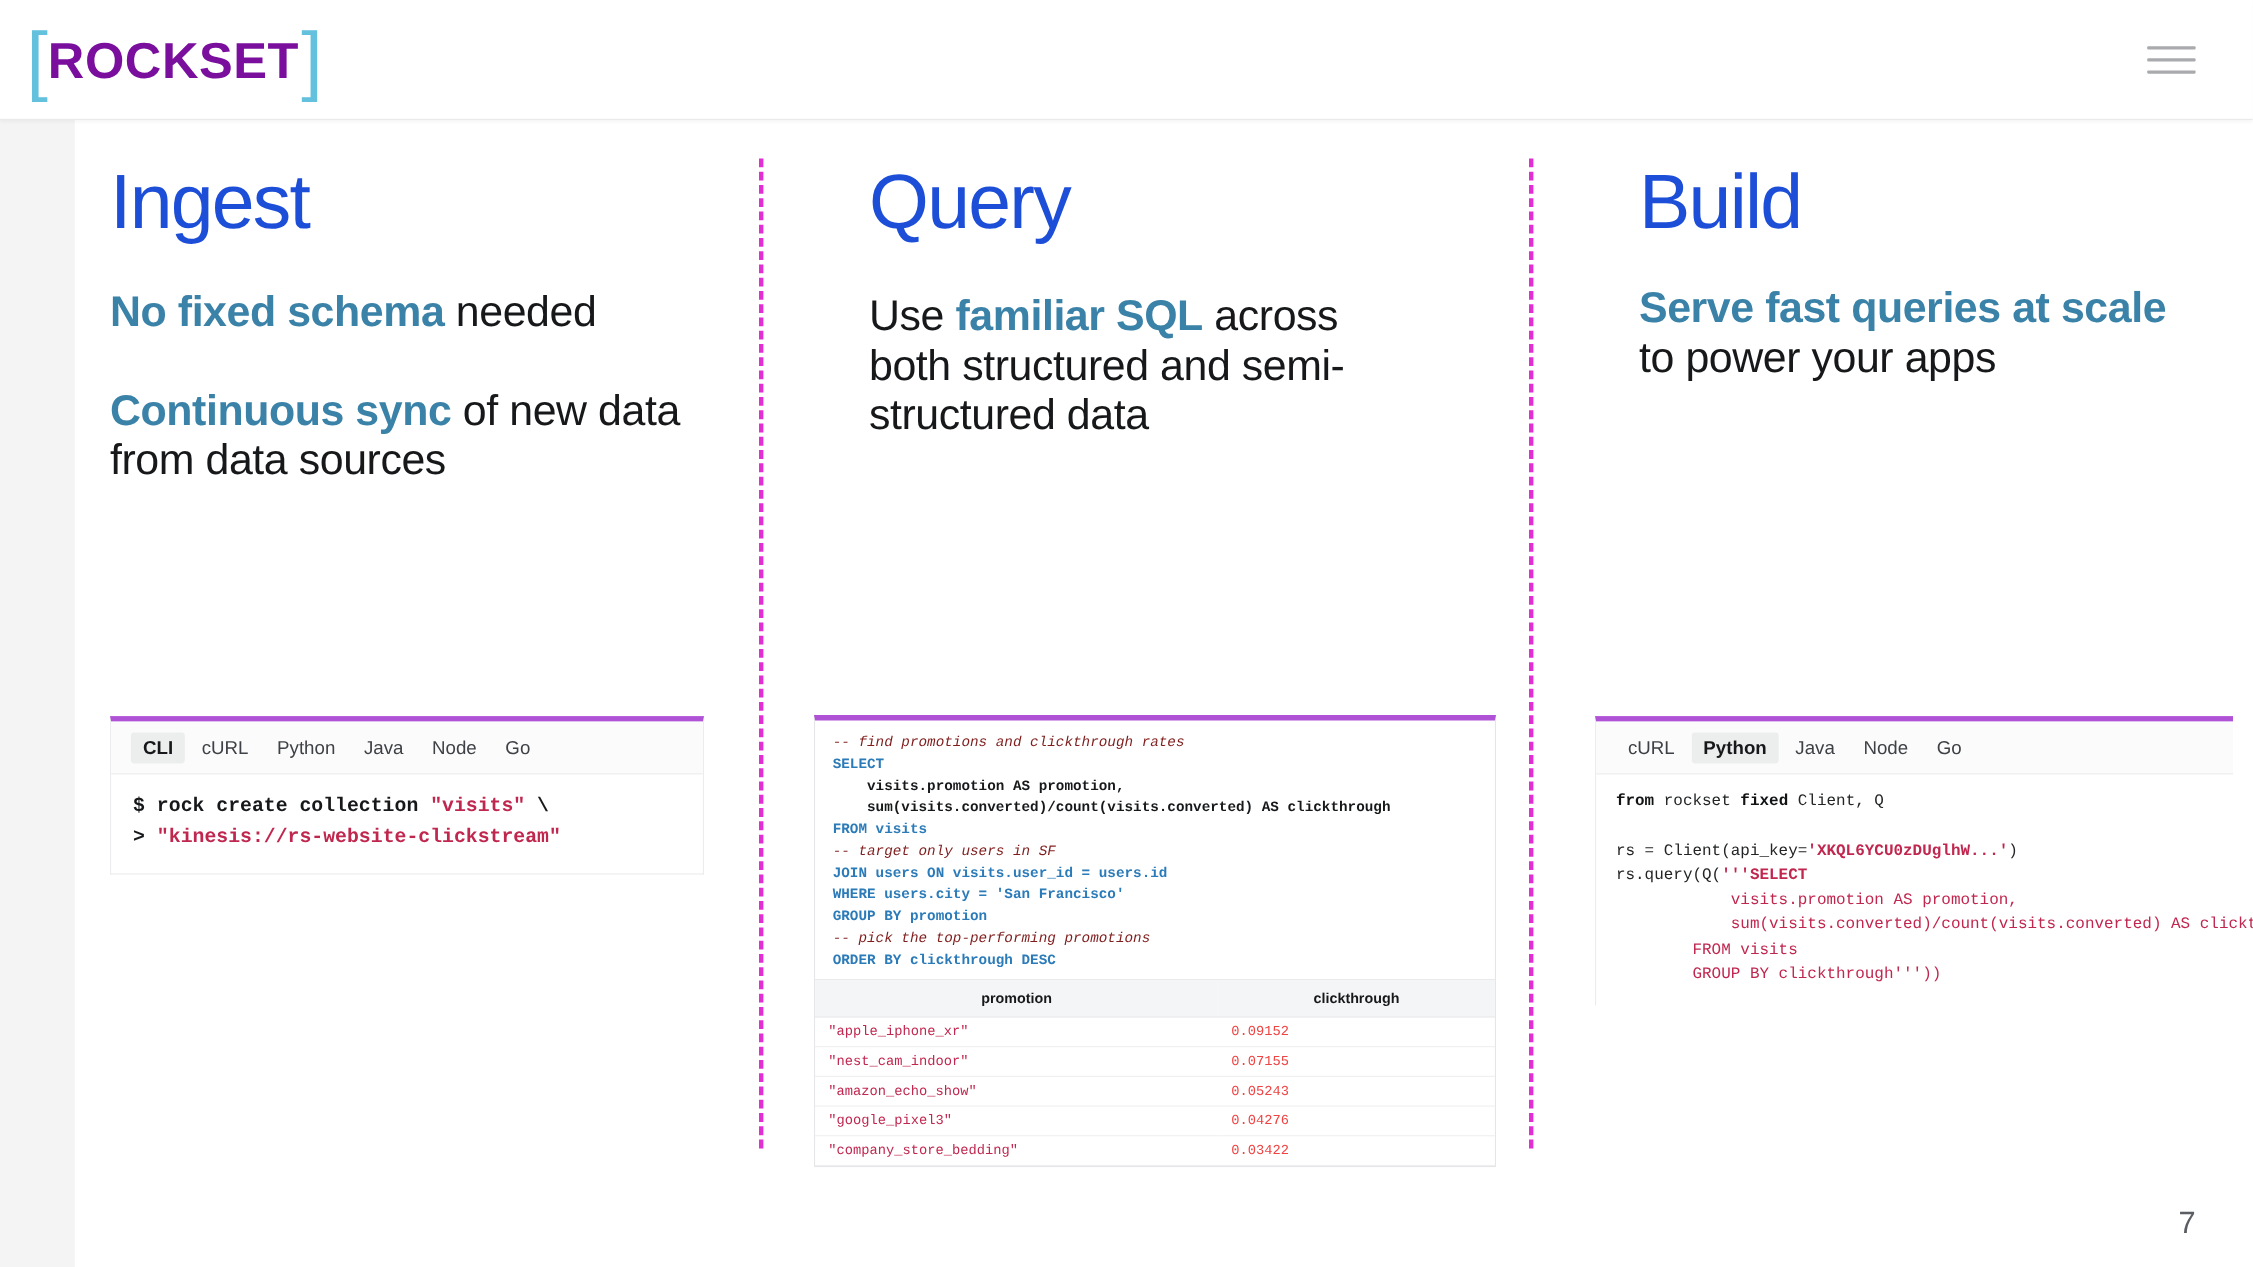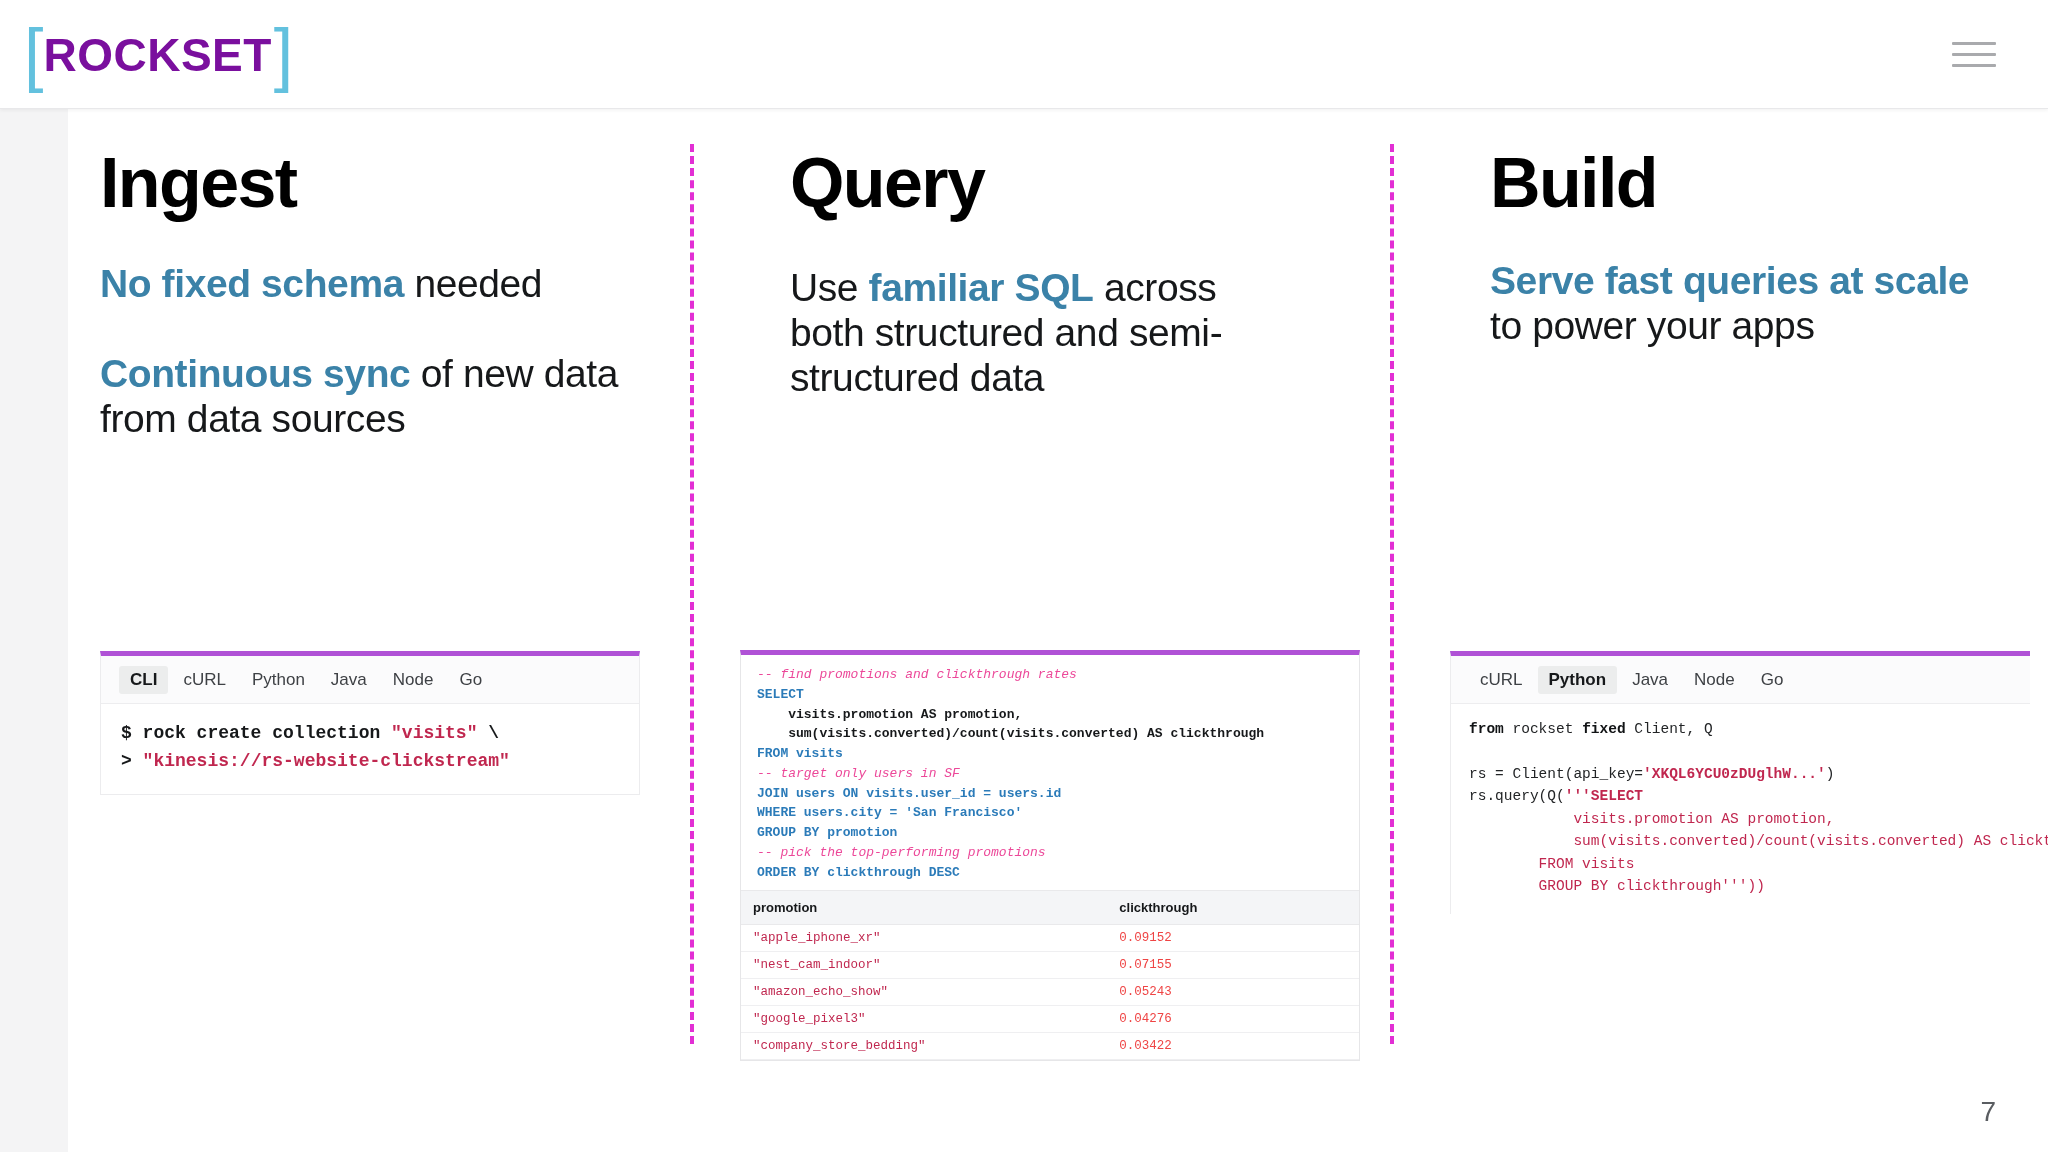--- a/index.html
+++ b/index.html
@@ -96,24 +96,24 @@
     top: 0;
   }
   .col-1 { left: 100px;  width: 560px; }
   .col-2 { left: 790px;  width: 560px; }
   .col-3 { left: 1490px; width: 560px; }
 
   .heading {
     position: absolute;
     top: 39px;
     font-size: 70px;
-    font-weight: 700;
+    font-weight: 400;
     letter-spacing: -1.6px;
     line-height: 1;
-    color: #000000;
+    color: #1d4ed8;
     white-space: nowrap;
   }
 
   .blurb {
     position: absolute;
     font-size: 39px;
     line-height: 1.15;
     font-weight: 400;
     color: #16181a;
     letter-spacing: -0.4px;
@@ -198,21 +198,21 @@
     font-size: 13px;
     line-height: 1.52;
     padding: 10px 16px 8px 16px;
   }
   .codebody.py {
     font-size: 14.5px;
     line-height: 1.55;
     padding: 14px 18px 16px 18px;
   }
   .t-kw    { color: #2b7bb9; font-weight: 700; margin-top: 33px; }
-  .t-cm    { color: #ec4899; font-style: italic; }
+  .t-cm    { color: #7f1d1d; font-style: italic; }
   .t-bold  { font-weight: 700; color: #16181a; }
   .t-pk    { color: #c0274f; }
   .t-pkb   { color: #c0274f; font-weight: 700; }
   .t-pyk   { font-weight: 700; color: #111315; }
 
   
   .result-tabbar {
     border-top: 1px solid #ededef;
     padding: 5px 10px 0 10px;
     background: #ffffff;
@@ -228,21 +228,21 @@
     border-radius: 3px 3px 0 0;
   }
   table.results {
     width: 100%;
     border-collapse: collapse;
     font-family: "Liberation Mono", monospace;
     font-size: 12.5px;
     table-layout: fixed;
   }
   table.results th {
-    text-align: left;
+    text-align: center;
     background: #f4f5f7;
     font-family: "Liberation Sans", sans-serif;
     font-size: 13px;
     font-weight: 700;
     color: #16181a;
     padding: 9px 12px;
     border-top: 1px solid #e9e9eb;
     border-bottom: 1px solid #e9e9eb;
   }
   table.results td {

